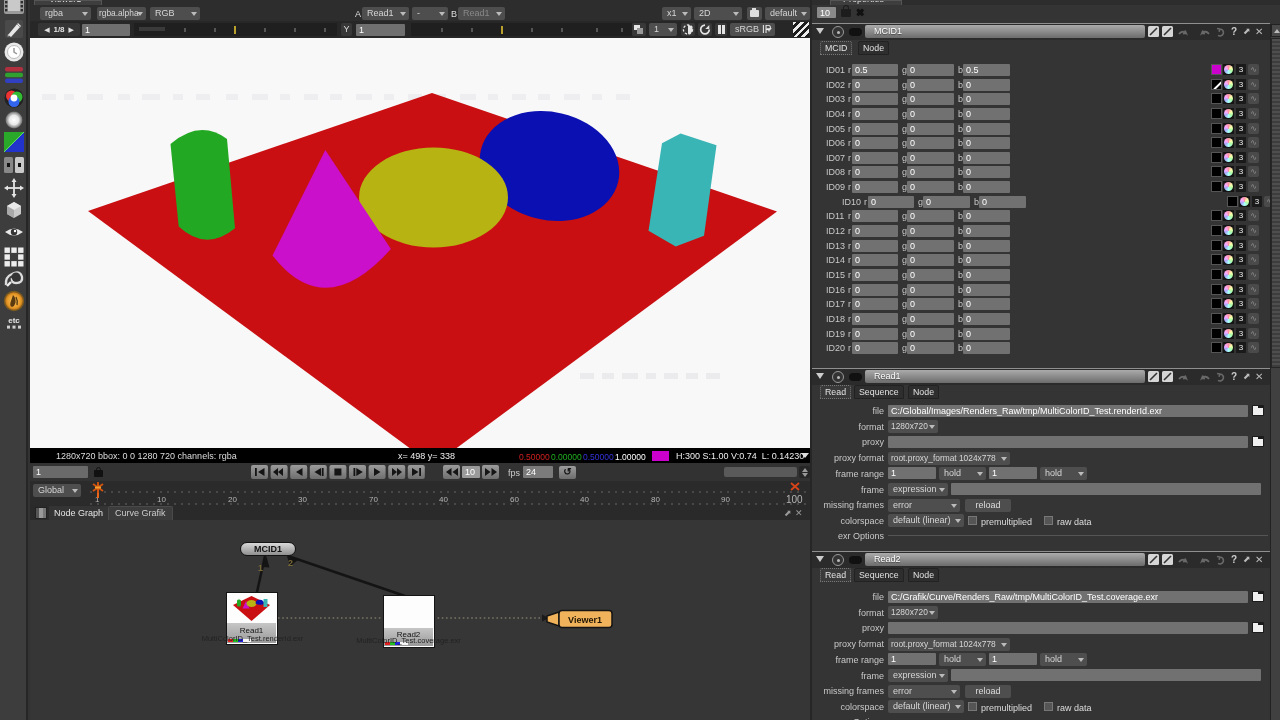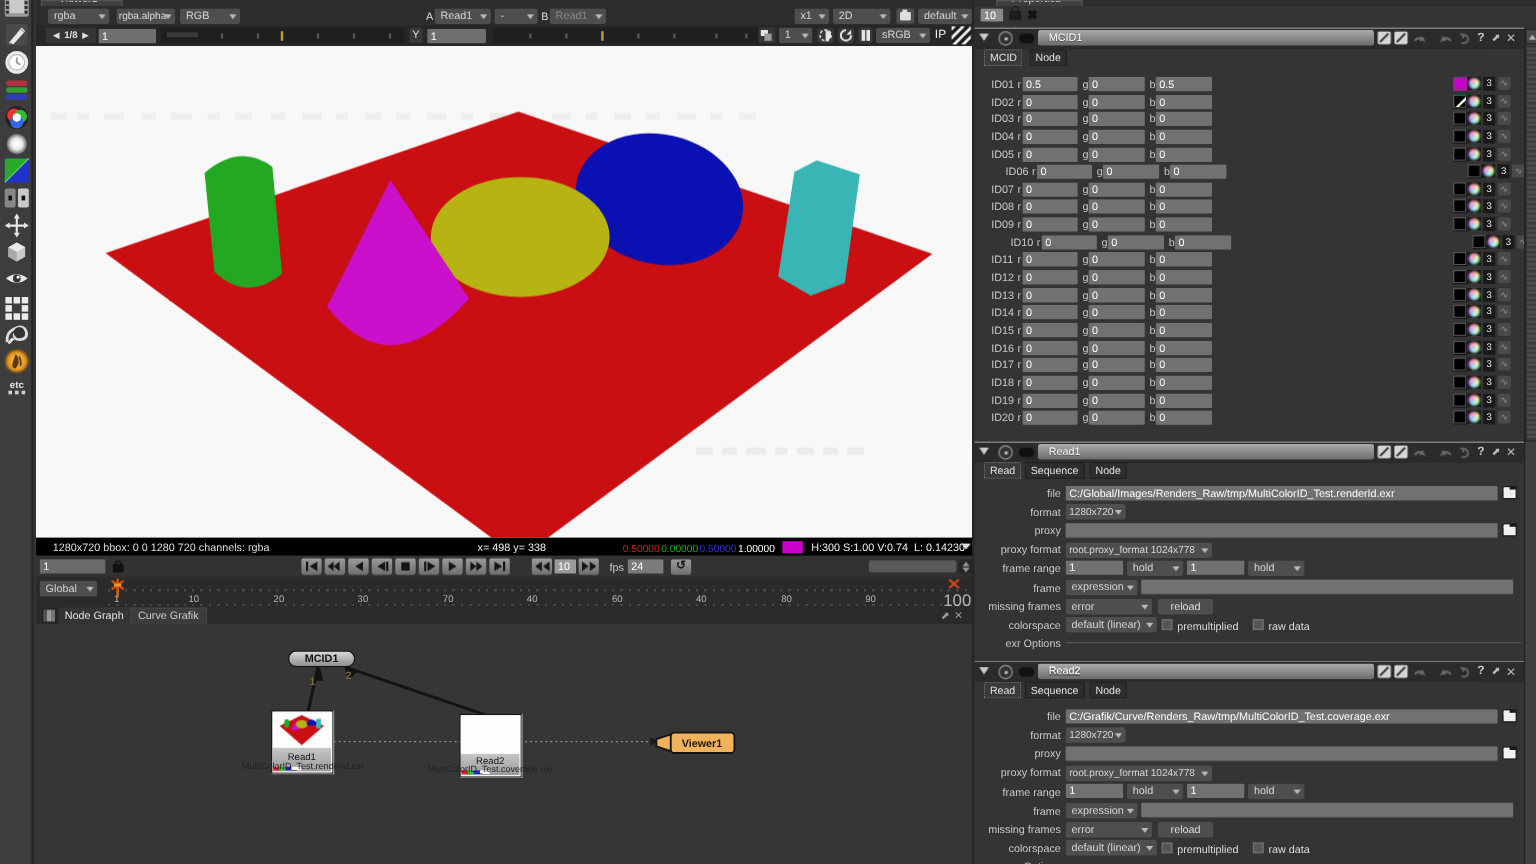--- a/index.html
+++ b/index.html
@@ -222,21 +222,21 @@
   <svg class="abs" style="left:668px;top:2px;" width="14" height="13" viewBox="0 0 14 13">
         <rect width="14" height="13" rx="2" fill="#383838"></rect>
         <path d="M7,2.2 a4.3,4.3 0 1 0 4.3,4.3" fill="none" stroke="#e5e5e5" stroke-width="1.7"></path>
         <path d="M11.3,2 l0,4 l-4,0 z" fill="#e5e5e5"></path>
       </svg>
   <span class="abs" style="left:685px;top:2px;width:12px;height:13px;background:#383838;border-radius:2px;">
         <i class="abs" style="left:2.5px;top:2px;width:3px;height:9px;background:#e5e5e5;"></i>
         <i class="abs" style="left:7px;top:2px;width:3px;height:9px;background:#e5e5e5;"></i>
       </span>
   <div class="dd" style="left:700px;top:2px;width:45px;">sRGB<span class="car"></span></div>
-  <span class="abs" style="left:749px;top:2px;width:16px;height:13px;color:#eee;font-size:10px;font-weight:normal;line-height:13px;">IP</span>
+  <span class="abs" style="left:732px;top:2px;width:16px;height:13px;color:#eee;font-size:10px;font-weight:normal;line-height:13px;">IP</span>
   <span class="abs" style="left:763px;top:1px;width:16px;height:15px;background:repeating-linear-gradient(135deg,#ededed 0 2.6px,#1c1c1c 2.6px 5.4px);"></span>
 </div>
 
 <div class="abs" style="left:30px;top:38px;width:780px;height:410px;background:#f8f8f8;">
 <svg width="780" height="410" style="position:absolute;left:0;top:0" viewBox="0 0 780 410">
   <g fill="#eeeef0">
     <rect x="12" y="56" width="14" height="6"></rect>
           <rect x="34" y="56" width="10" height="6"></rect>
           <rect x="57" y="56" width="16" height="6"></rect>
           <rect x="88" y="56" width="12" height="6"></rect>
@@ -272,21 +272,21 @@
           <rect x="616" y="335" width="10" height="6"></rect>
           <rect x="634" y="335" width="14" height="6"></rect>
           <rect x="656" y="335" width="12" height="6"></rect>
           <rect x="676" y="335" width="14" height="6"></rect>
   </g>
   <polygon points="632,105.3 650.6,95.6 686.5,107.3 674,197.7 645.7,208.4 618.5,192.8" fill="#3ab5b5"></polygon>
 </svg>
 </div>
 
 <div class="abs" style="left:30px;top:448px;width:780px;height:15px;background:#000;color:#ddd;font-size:9px;">
-  <span class="abs" style="left:14px;top:3px;">1280x720 bbox: 0 0 1280 720 channels: rgba</span>
+  <span class="abs" style="left:26px;top:3px;">1280x720 bbox: 0 0 1280 720 channels: rgba</span>
   <span class="abs" style="left:368px;top:3px;color:#eee;">x= 498 y= 338</span>
   <span class="abs" style="left:489px;top:3.5px;color:#d02020;font-size:8.5px;">0.50000</span>
   <span class="abs" style="left:521px;top:3.5px;color:#20b020;font-size:8.5px;">0.00000</span>
   <span class="abs" style="left:553px;top:3.5px;color:#3333dd;font-size:8.5px;">0.50000</span>
   <span class="abs" style="left:585px;top:3.5px;color:#fff;font-size:8.5px;">1.00000</span>
   <span class="abs" style="left:622px;top:3px;width:17px;height:10px;background:#cc00cc;"></span>
   <span class="abs" style="left:646px;top:3px;color:#eee;">H:300 S:1.00 V:0.74&nbsp; L: 0.14230</span>
   <span class="abs" style="left:771px;top:5px;width:0;height:0;border-left:4px solid transparent;border-right:4px solid transparent;border-top:5px solid #ddd;"></span>
 </div>
 
@@ -350,21 +350,21 @@
   <span class="lbl" style="left:65px;top:13px;color:#b5b5b5;font-size:8px;">1</span>
   <span class="lbl" style="left:127px;top:13px;color:#b5b5b5;font-size:8px;">10</span>
   <span class="lbl" style="left:198px;top:13px;color:#b5b5b5;font-size:8px;">20</span>
   <span class="lbl" style="left:268px;top:13px;color:#b5b5b5;font-size:8px;">30</span>
   <span class="lbl" style="left:339px;top:13px;color:#b5b5b5;font-size:8px;">70</span>
   <span class="lbl" style="left:409px;top:13px;color:#b5b5b5;font-size:8px;">40</span>
   <span class="lbl" style="left:480px;top:13px;color:#b5b5b5;font-size:8px;">60</span>
   <span class="lbl" style="left:550px;top:13px;color:#b5b5b5;font-size:8px;">40</span>
   <span class="lbl" style="left:621px;top:13px;color:#b5b5b5;font-size:8px;">80</span>
   <span class="lbl" style="left:691px;top:13px;color:#b5b5b5;font-size:8px;">90</span>
-  <span class="lbl" style="left:756px;top:13px;color:#b5b5b5;font-size:14px;">100</span>
+  <span class="lbl" style="left:756px;top:13px;color:#b5b5b5;font-size:10px;">100</span>
   <svg class="abs" style="left:60px;top:0px;" width="16" height="24" viewBox="0 0 16 24">
         <path d="M7,3 L9,3 L9,17 L7,17 Z" fill="#e8651a"></path>
         <path d="M3,3 L13,10 M13,3 L3,10 M8,1 L8,12" stroke="#d4540f" stroke-width="1.8"></path>
         <path d="M5,6.5 L11,6.5" stroke="#f0a030" stroke-width="2"></path>
       </svg>
   <svg class="abs" style="left:757px;top:0px;" width="16" height="24" viewBox="0 0 16 24">
         <path d="M4,2 L12,9 M12,2 L4,9" stroke="#d8441a" stroke-width="1.8"></path>
       </svg>
 </div>
 
@@ -530,21 +530,21 @@
     <span class="fld" style="left:95px;top:0;width:47px;">0</span>
     <span class="idrow-lbl" style="left:146px;top:1px;">b</span>
     <span class="fld" style="left:151px;top:0;width:47px;">0</span>
     <span class="abs" style="left:399px;top:0;width:11px;height:11px;background:#000;border:1px solid #555;overflow:hidden;"></span>
     <span class="abs" style="left:411px;top:0;width:11px;height:11px;background:#151515;">
           <i style="position:absolute;left:1px;top:1px;width:9px;height:9px;border-radius:50%;background:conic-gradient(#f9a,#ffa,#afa,#aff,#aaf,#faf,#f9a);filter:blur(0.7px);"></i>
         </span>
     <span class="abs" style="left:424px;top:0;width:10px;height:11px;background:#1a1a1a;color:#eee;font-size:8px;text-align:center;line-height:11px;">3</span>
     <span class="abs" style="left:436px;top:0;width:11px;height:11px;background:#4a4a4a;border-radius:2px;color:#909090;font-size:8px;text-align:center;line-height:11px;">∿</span>
   </div>
-  <div class="abs" style="left:12px;top:137.2px;width:456px;height:12px;">
+  <div class="abs" style="left:0;top:137.2px;width:456px;height:12px;">
     <span class="idrow-lbl" style="left:14px;top:1px;">ID06</span>
     <span class="idrow-lbl" style="left:36px;top:1px;">r</span>
     <span class="fld" style="left:40px;top:0;width:46px;">0</span>
     <span class="idrow-lbl" style="left:90px;top:1px;">g</span>
     <span class="fld" style="left:95px;top:0;width:47px;">0</span>
     <span class="idrow-lbl" style="left:146px;top:1px;">b</span>
     <span class="fld" style="left:151px;top:0;width:47px;">0</span>
     <span class="abs" style="left:399px;top:0;width:11px;height:11px;background:#000;border:1px solid #555;overflow:hidden;"></span>
     <span class="abs" style="left:411px;top:0;width:11px;height:11px;background:#151515;">
           <i style="position:absolute;left:1px;top:1px;width:9px;height:9px;border-radius:50%;background:conic-gradient(#f9a,#ffa,#afa,#aff,#aaf,#faf,#f9a);filter:blur(0.7px);"></i>

